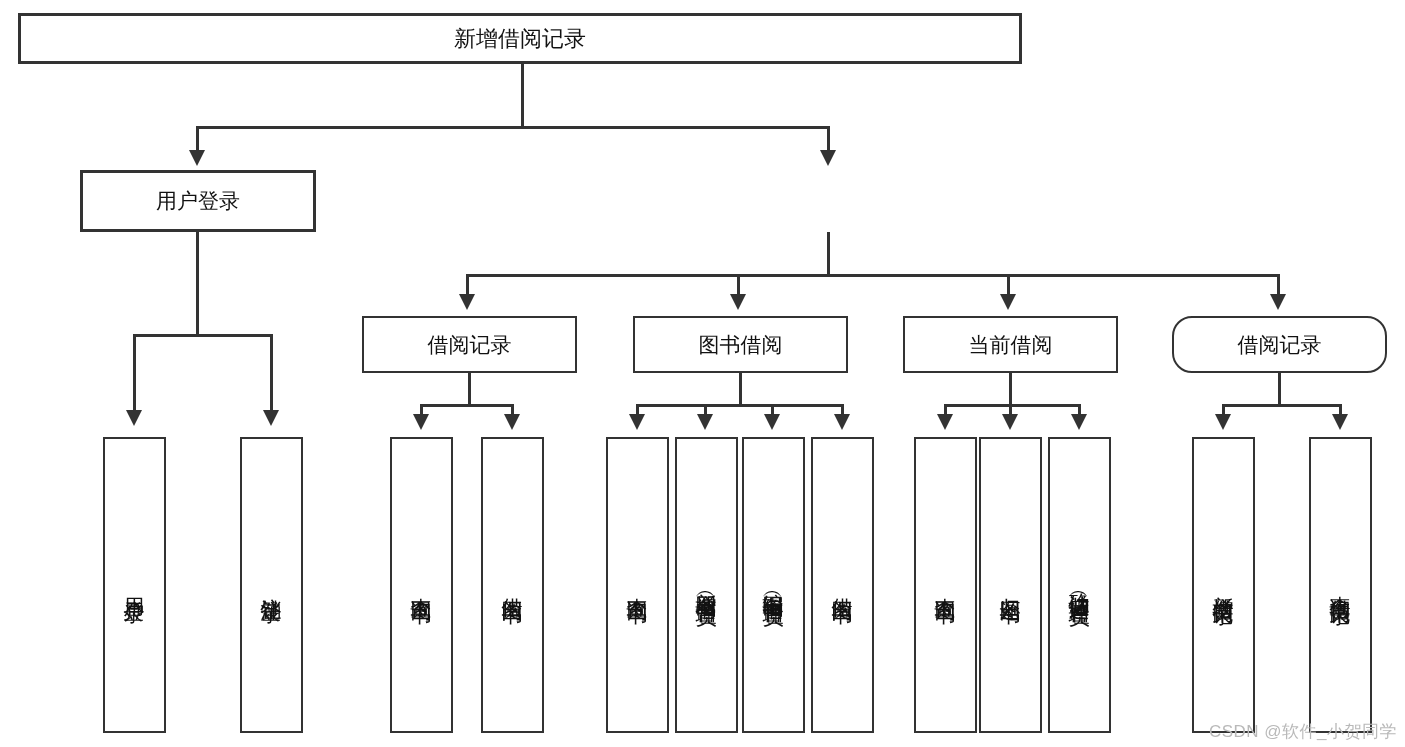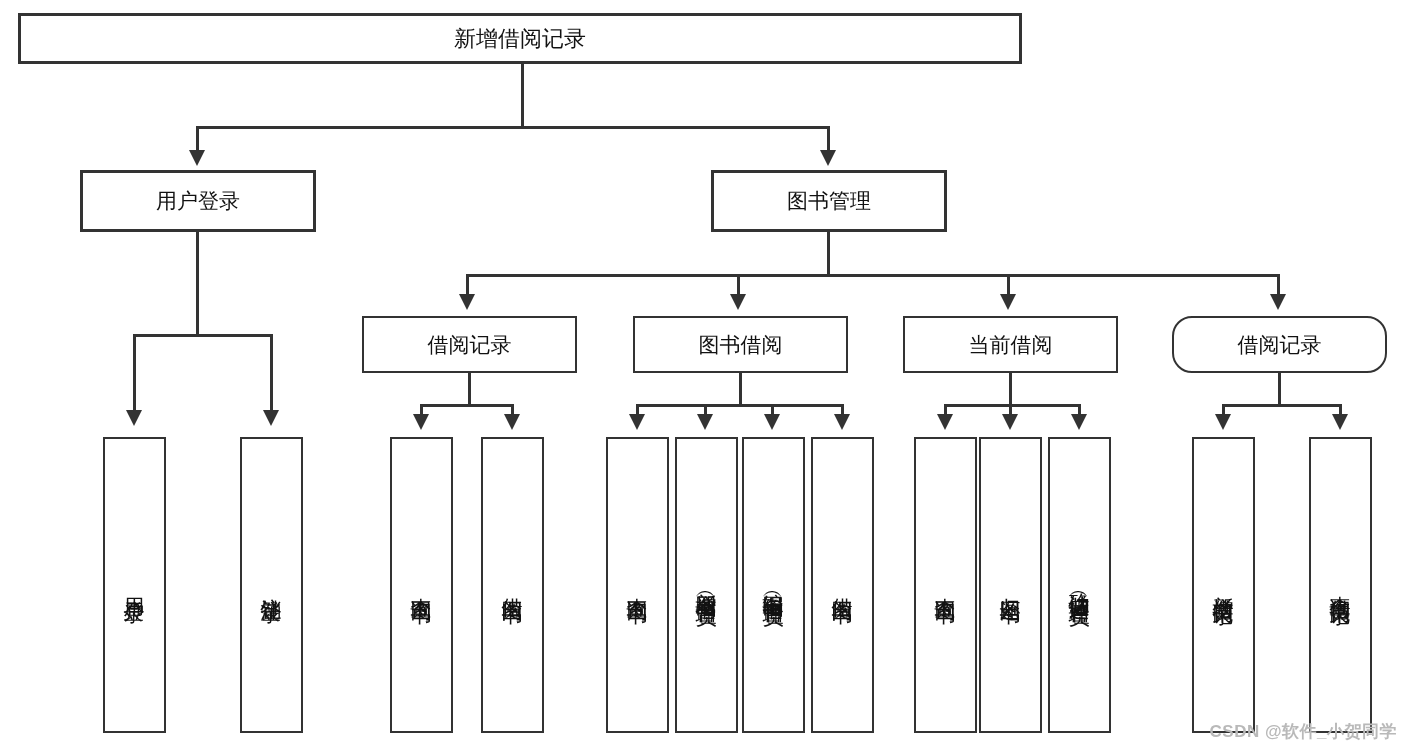--- a/index.html
+++ b/index.html
@@ -77,21 +77,20 @@
   
   #watermark {
     position: absolute;
     right: 8px;
     bottom: 4px;
     font-size: 17px;
     color: #b9b9b9;
     letter-spacing: 0.5px;
     white-space: nowrap;
     pointer-events: none;
-    font-weight: bold;
   }
 </style>
 </head>
 <body>
 
 <div id="canvas">
 
   <div class="node root" style="left:18px; top:13px; width:1004px; height:51px;">
     <span>新增借阅记录</span>
   </div>
@@ -102,23 +101,20 @@
 
   <div class="edge v" style="left:196px; top:126px; width:3px; height:26px;"></div>
   <div class="arrow" style="left:189px; top:150px;"></div>
   <div class="edge v" style="left:827px; top:126px; width:3px; height:26px;"></div>
   <div class="arrow" style="left:820px; top:150px;"></div>
 
   <div class="node lvl1" style="left:80px; top:170px; width:236px; height:62px;">
     <span>用户登录</span>
   </div>
 
-  <div class="node lvl1" style="left:711px; top:170px; width:236px; height:62px;">
-    <span>图书管理</span>
-  </div>
 
   <div class="edge v" style="left:196px; top:232px; width:3px; height:104px;"></div>
   <div class="edge h" style="left:133px; top:334px; width:140px; height:3px;"></div>
   <div class="edge v" style="left:133px; top:334px; width:3px; height:78px;"></div>
   <div class="arrow" style="left:126px; top:410px;"></div>
   <div class="edge v" style="left:270px; top:334px; width:3px; height:78px;"></div>
   <div class="arrow" style="left:263px; top:410px;"></div>
 
   <div class="edge v" style="left:827px; top:232px; width:3px; height:44px;"></div>
   <div class="edge h" style="left:466px; top:274px; width:814px; height:3px;"></div>

